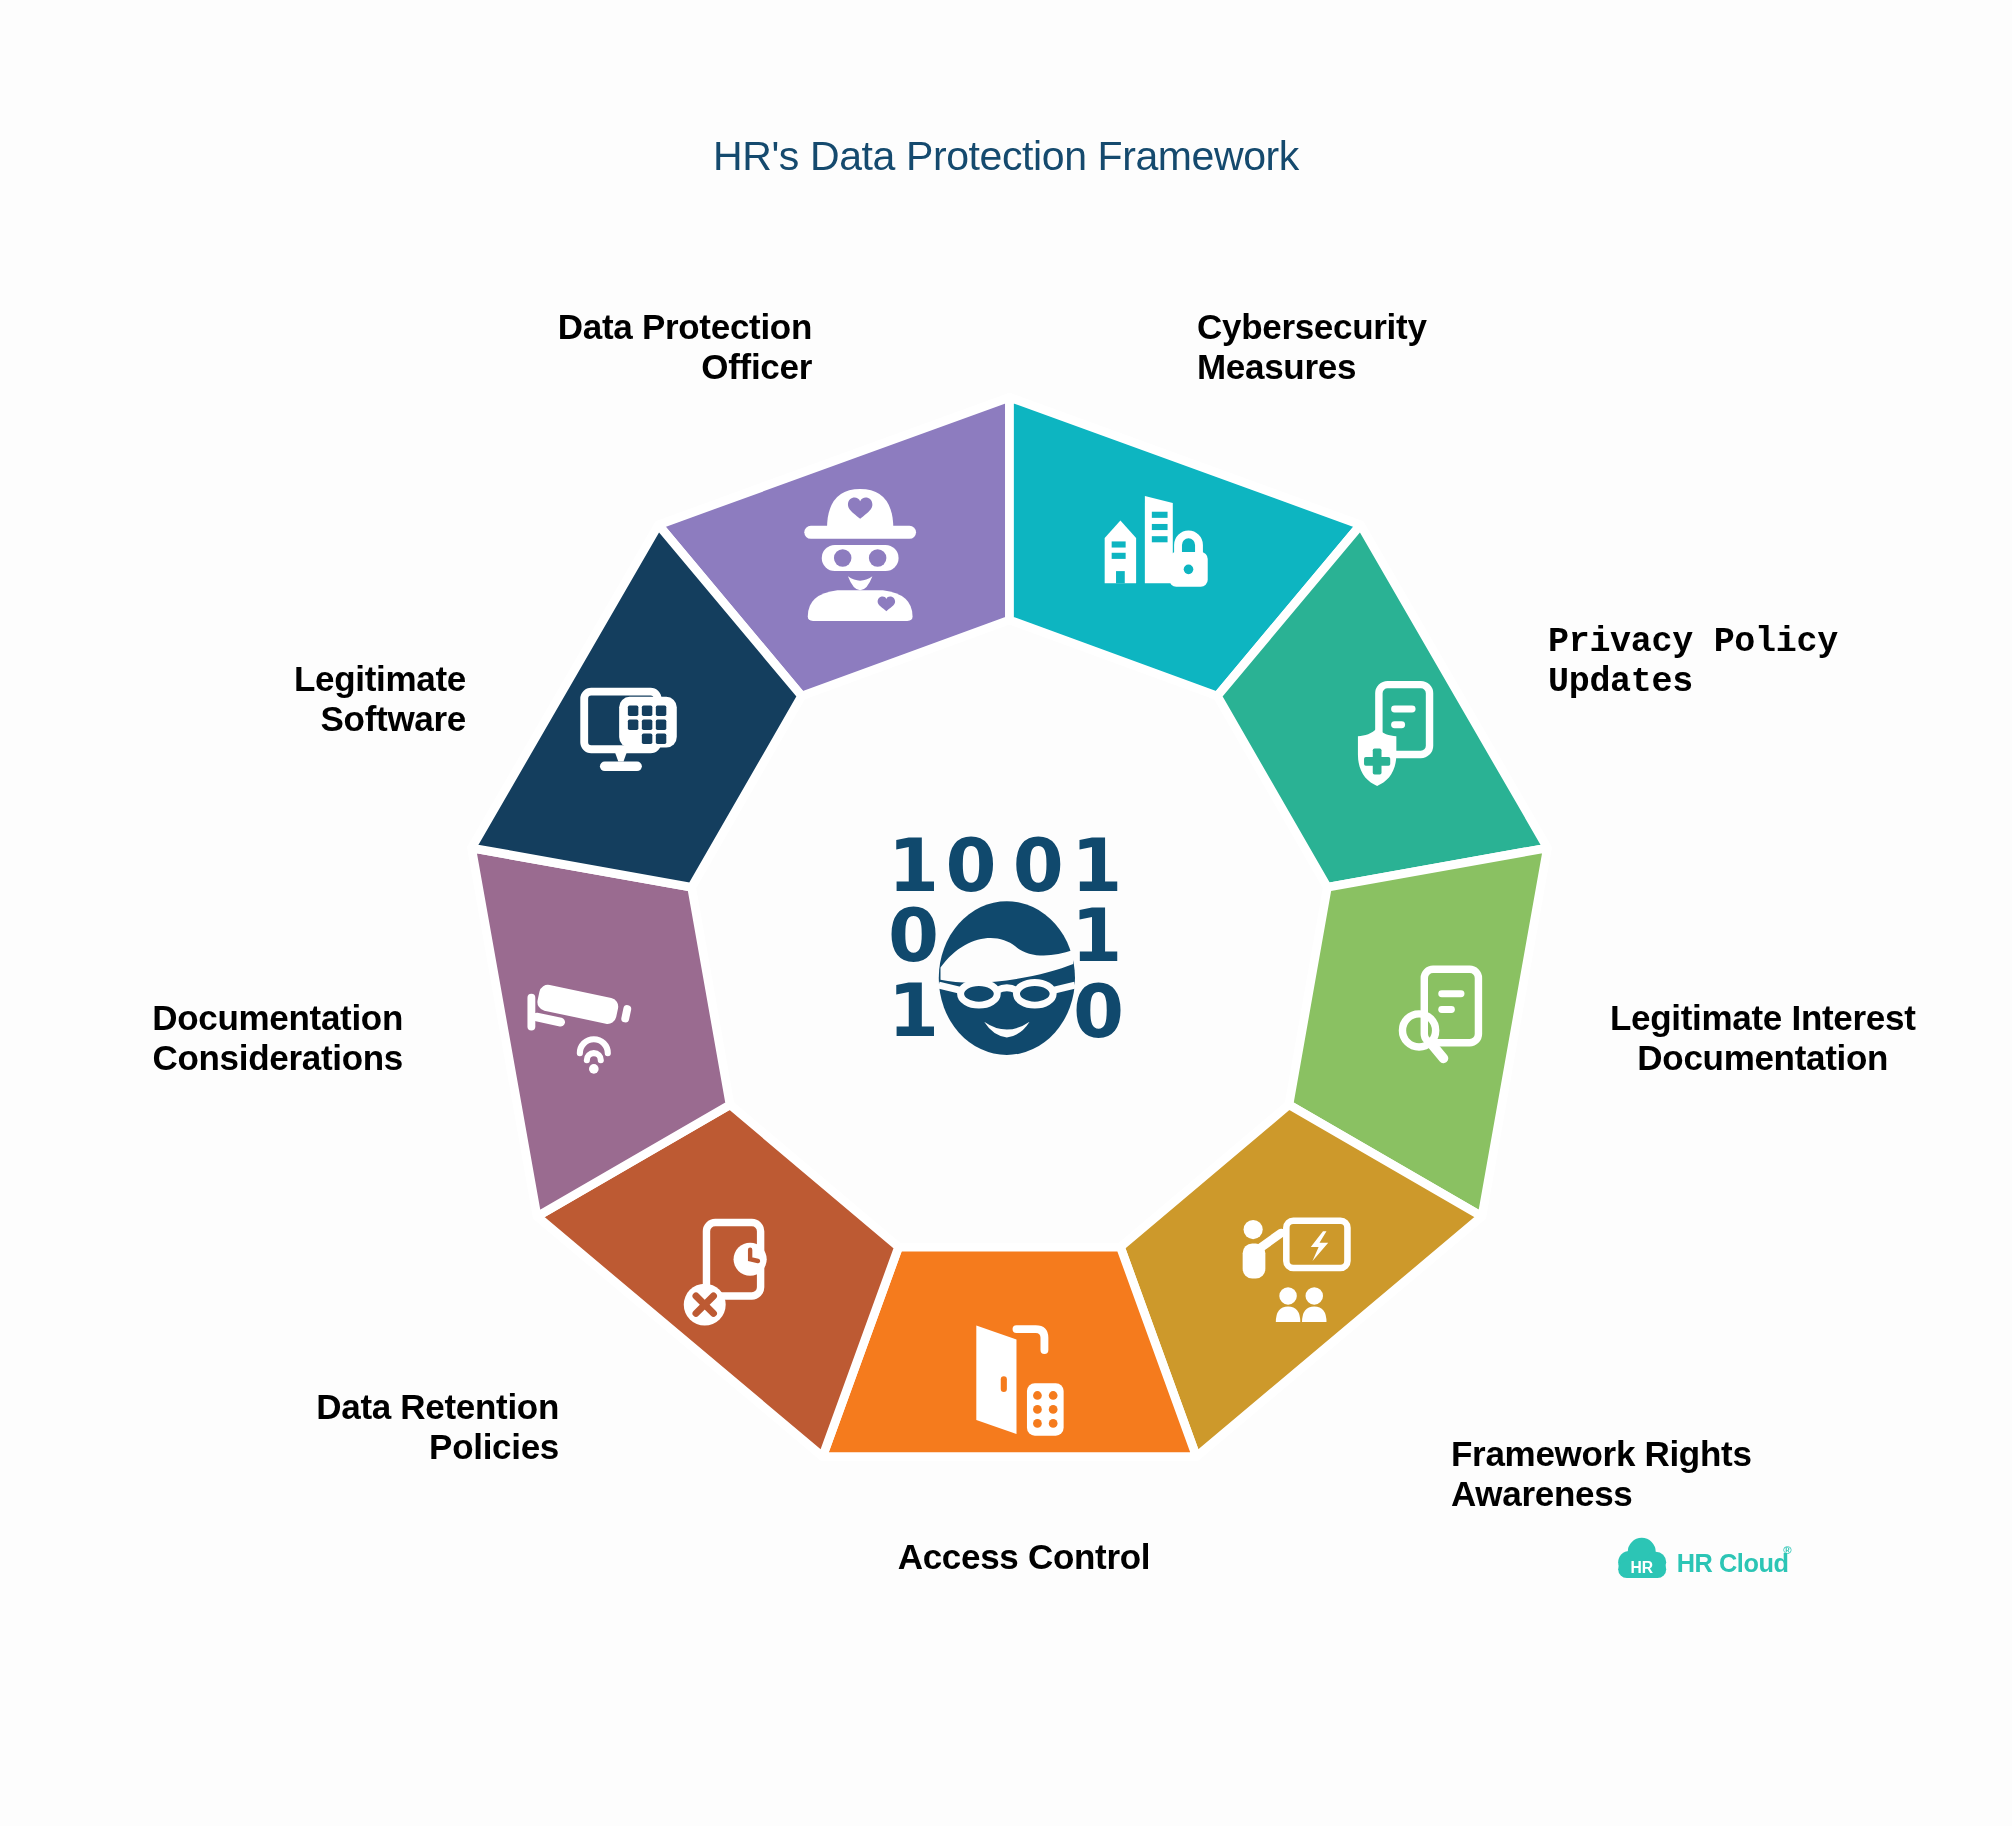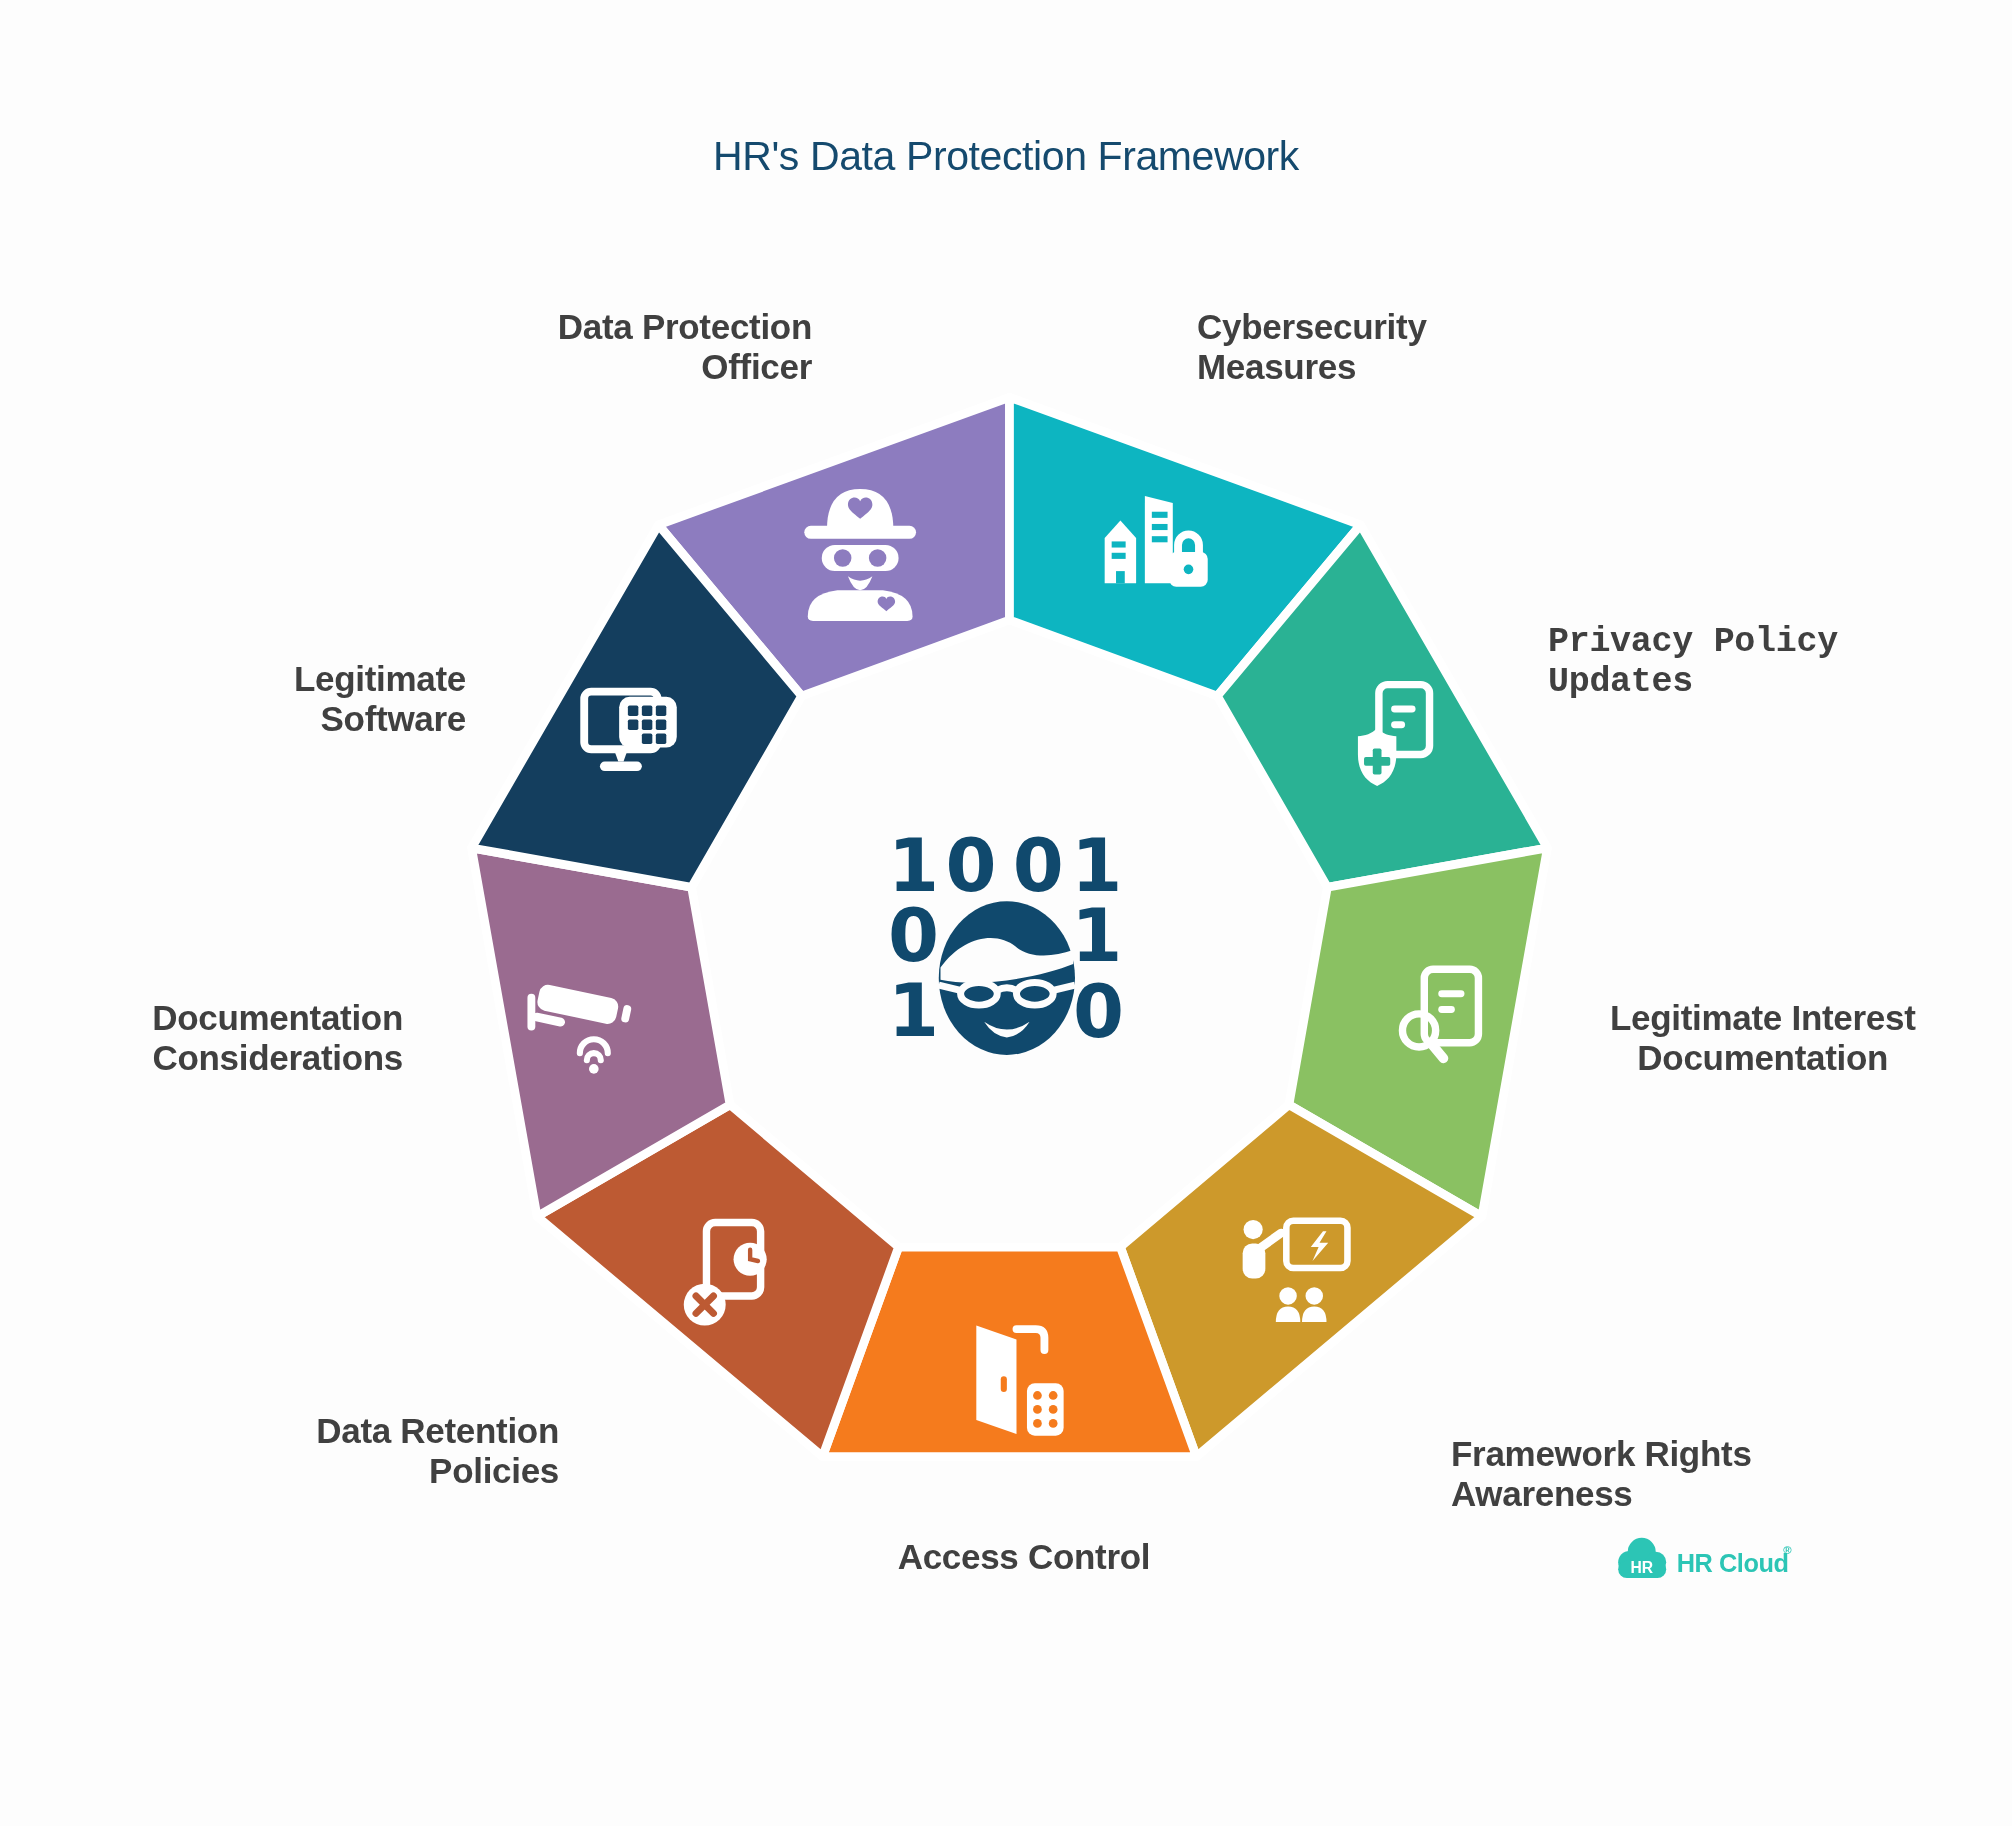--- a/index.html
+++ b/index.html
@@ -13,29 +13,29 @@
   .title{
     position:absolute;left:0;right:0;top:133px;
     text-align:center;
     font-size:41px;font-weight:400;letter-spacing:-0.4px;
     color:#154a6e;
   }
   svg.diagram{position:absolute;left:0;top:0;}
   .lbl{
     position:absolute;
     font-size:35px;font-weight:700;line-height:40px;letter-spacing:-0.3px;
-    color:#404040;white-space:pre-line;
+    color:#000000;white-space:pre-line;
   }
   #lbl-dpo{right:1200px;top:307px;text-align:right;}
   #lbl-cyber{left:1197px;top:307px;text-align:left;}
   #lbl-privacy{left:1548px;top:622px;text-align:left;font-family:Liberation Mono, monospace;}
   #lbl-legit{left:1610px;top:998px;text-align:center;}
   #lbl-employee{left:1451px;top:1434px;text-align:left;}
   #lbl-access{left:0;right:0;top:1537px;text-align:center;padding-left:36px;}
-  #lbl-retention{right:1453px;top:1387px;text-align:right;margin-top:24px;}
+  #lbl-retention{right:1453px;top:1387px;text-align:right;}
   #lbl-surveillance{right:1609px;top:998px;text-align:right;}
   #lbl-monitoring{right:1546px;top:659px;text-align:right;}
   .seg{stroke:#ffffff;stroke-width:10;stroke-linejoin:round;}
   .digit{
     font-family:"DejaVu Sans",sans-serif;
     font-weight:bold;font-size:84px;text-anchor:middle;
   }
   .logo-text{font-family:"Liberation Sans",sans-serif;font-weight:800;font-size:29px;letter-spacing:-0.5px;}
   .logo-reg{font-family:"Liberation Sans",sans-serif;font-weight:700;font-size:13px;}
   .logo-badge{font-family:"Liberation Sans",sans-serif;font-weight:700;font-size:18px;text-anchor:middle;}

